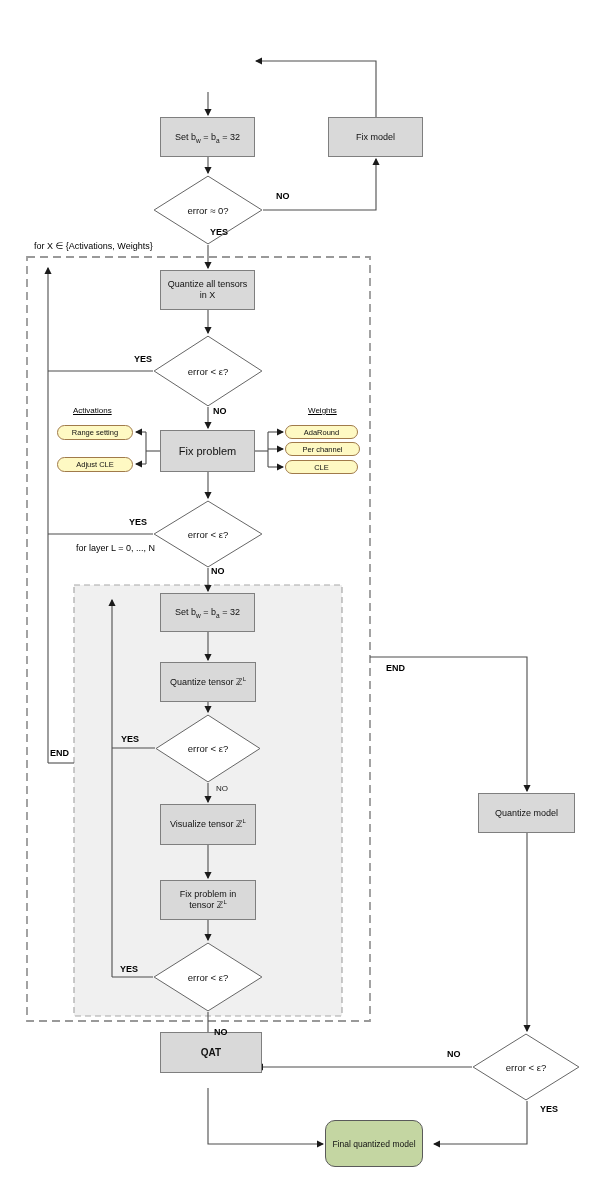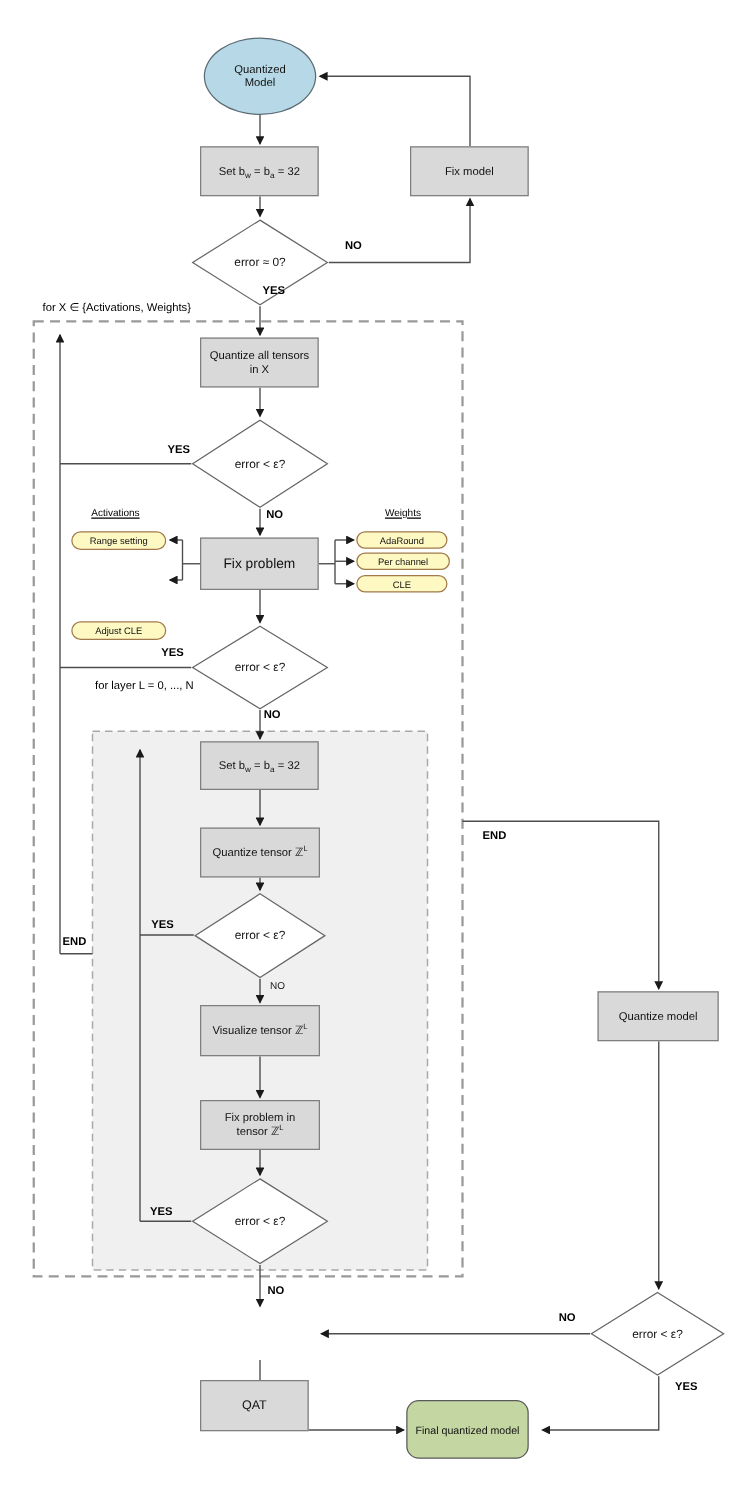--- a/index.html
+++ b/index.html
@@ -81,23 +81,20 @@
       <path d="M527,833 V1031" marker-end="url(#arr)"></path>
       <path d="M472,1067 H257" marker-end="url(#arr)"></path>
       <path d="M527,1101 V1144 H434" marker-end="url(#arr)"></path>
       <path d="M208,1088 V1144 H323" marker-end="url(#arr)"></path>
     </g>
   </svg>
 
   <span class="gtitle" style="left:34px;top:241px;">for X ∈ {Activations, Weights}</span>
   <span class="gtitle" style="left:76px;top:543px;">for layer L = 0, ..., N</span>
 
-  <div class="node terminal" style="left:163px;top:30px;width:90px;height:62px;padding:0 14px;">
-    <span>Quantized Model</span>
-  </div>
 
   <div class="node process" style="left:160px;top:117px;width:95px;height:40px;">
     <span><span>Set b</span><sub>w</sub><span> = b</span><sub>a</sub><span> = 32</span></span>
   </div>
 
   <div class="node process" style="left:328px;top:117px;width:95px;height:40px;">
     <span>Fix model</span>
   </div>
 
   <div class="diamond" style="left:153px;top:175px;width:110px;height:70px;">
@@ -119,21 +116,21 @@
   </div>
 
   <div class="node process bigtext" style="left:160px;top:430px;width:95px;height:42px;">
     <span>Fix problem</span>
   </div>
 
   <span class="sideheader" style="left:73px;top:406px;">Activations</span>
   <div class="pill" style="left:57px;top:425px;width:76px;height:15px;">
     <span>Range setting</span>
   </div>
-  <div class="pill" style="left:57px;top:457px;width:76px;height:15px;margin-top:40px;">
+  <div class="pill" style="left:57px;top:457px;width:76px;height:15px;">
     <span>Adjust CLE</span>
   </div>
 
   <span class="sideheader" style="left:308px;top:406px;">Weights</span>
   <div class="pill" style="left:285px;top:425px;width:73px;height:14px;">
     <span>AdaRound</span>
   </div>
   <div class="pill" style="left:285px;top:442px;width:75px;height:14px;">
     <span>Per channel</span>
   </div>
@@ -172,21 +169,21 @@
     <span><span>tensor </span><span>ℤ</span><sup>L</sup></span>
   </div>
 
   <div class="diamond" style="left:153px;top:942px;width:110px;height:70px;">
     <svg viewBox="0 0 100 64" preserveAspectRatio="none">
         <polygon points="50,1 99,32 50,63 1,32"></polygon>
       </svg>
     <span class="dlabel">error &lt; ε?</span>
   </div>
 
-  <div class="node process qat" style="left:160px;top:1104px;width:87px;height:41px;">
+  <div class="node process qat" style="left:160px;top:1032px;width:102px;height:41px;font-weight:bold;">
     <span>QAT</span>
   </div>
 
   <div class="node process" style="left:478px;top:793px;width:97px;height:40px;">
     <span>Quantize model</span>
   </div>
 
   <div class="diamond" style="left:472px;top:1033px;width:108px;height:68px;">
     <svg viewBox="0 0 100 64" preserveAspectRatio="none">
         <polygon points="50,1 99,32 50,63 1,32"></polygon>

